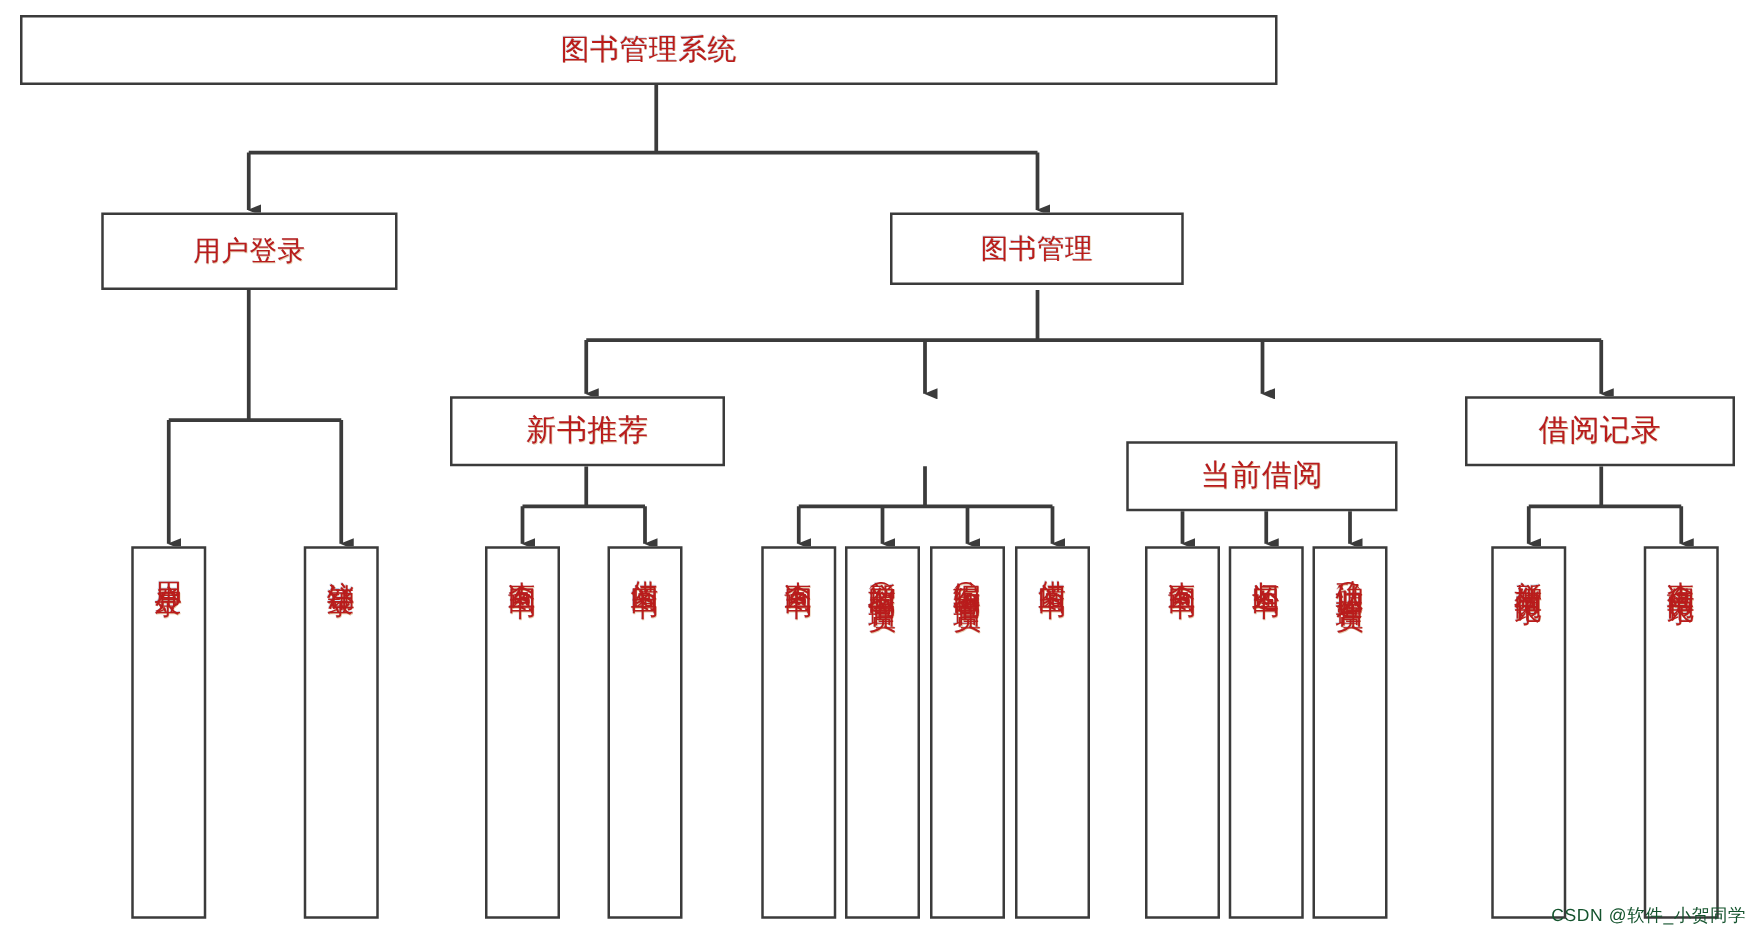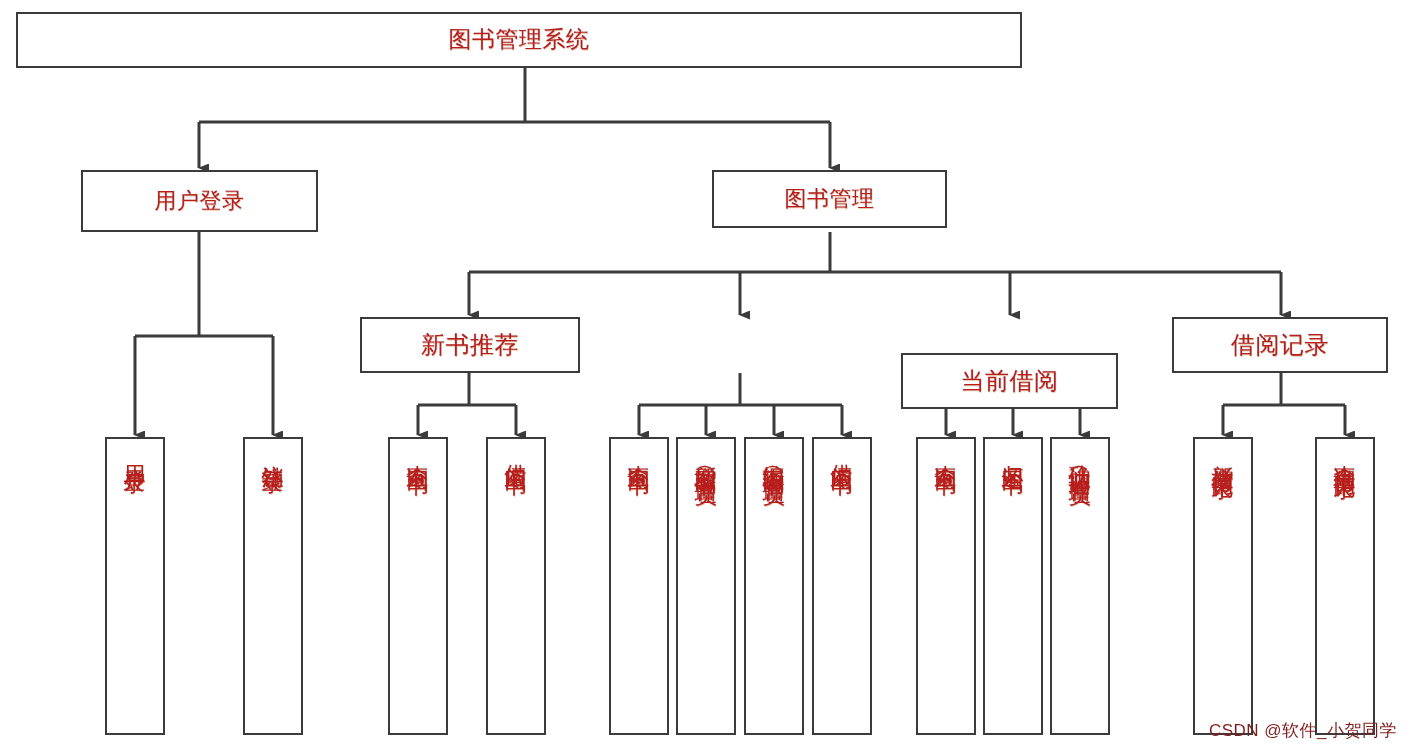--- a/index.html
+++ b/index.html
@@ -57,22 +57,22 @@
     text-orientation: upright;
     font-size: 22px;
     letter-spacing: 3px;
     line-height: 1.05;
     white-space: nowrap;
   }
   #watermark {
     position: absolute;
     right: 8px;
     bottom: 5px;
-    font-size: 17px;
-    color: #7f1d1d;
+    font-size: 14px;
+    color: #14532d;
     letter-spacing: 0.5px;
     z-index: 5;
     white-space: nowrap;
   }
 </style>
 </head>
 <body>
 
 <div id="canvas">
 

